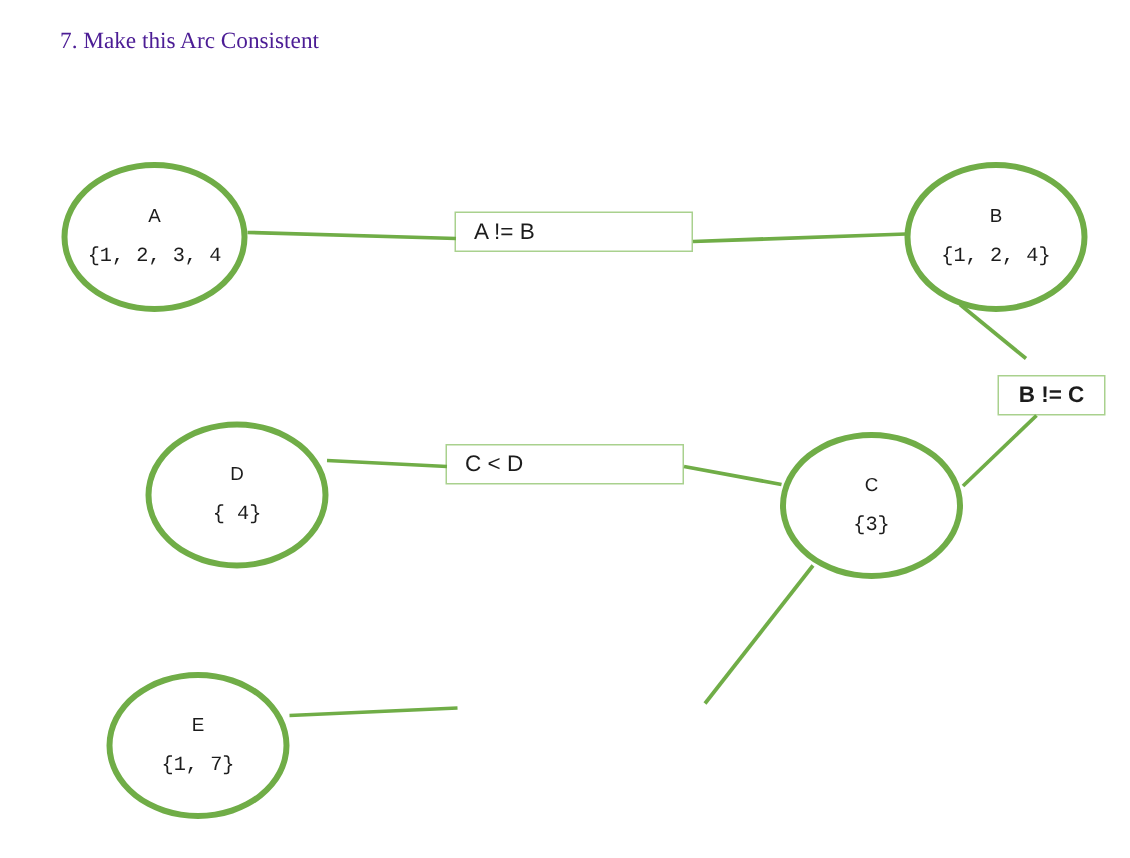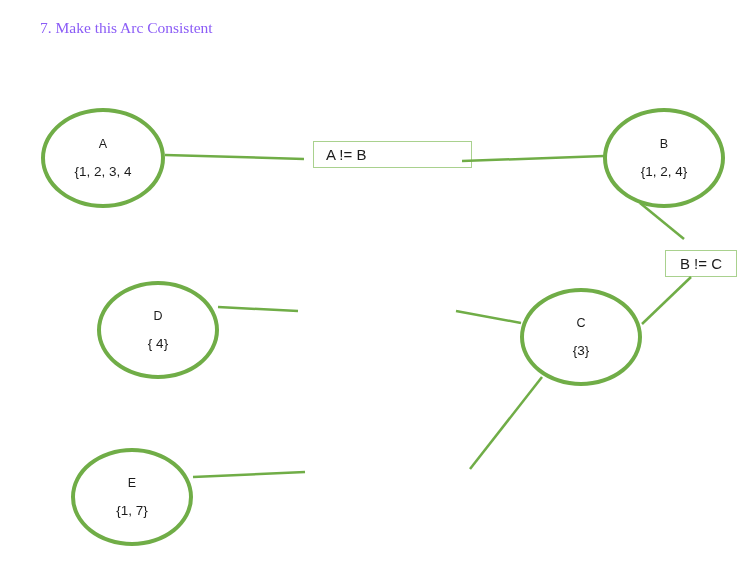--- a/index.html
+++ b/index.html
@@ -9,40 +9,40 @@
     --text:#1c1c1c;
     --bg:#ffffff;
   }
   html,body{margin:0;padding:0;background:var(--bg);}
   .canvas{
     position:relative;width:753px;height:572px;background:var(--bg);
     overflow:hidden;font-family:"Liberation Sans",sans-serif;color:var(--text);
   }
   .title{
     position:absolute;left:40px;top:19px;
-    font-family:"Liberation Serif",serif;font-size:15.5px;color:#8b5cf6;
+    font-family:"Liberation Serif",serif;font-size:15.5px;color:#4c1d95;
     white-space:nowrap;
   }
   .edges{position:absolute;left:0;top:0;z-index:3;pointer-events:none;}
   .edges line{stroke:var(--edge-stroke);stroke-width:2.5;}
   .node{
     position:absolute;z-index:2;box-sizing:border-box;background:var(--bg);
     border:4px solid var(--node-stroke);border-radius:50%;
     display:flex;flex-direction:column;align-items:center;justify-content:center;
     gap:14px;text-align:center;
   }
   .node-letter{font-size:12.5px;line-height:1;}
-  .node-domain{font-size:13.5px;line-height:1;white-space:nowrap;}
+  .node-domain{font-size:13.5px;line-height:1;white-space:nowrap;font-family:Liberation Mono, monospace;}
   .cbox{
     position:absolute;z-index:2;box-sizing:border-box;background:var(--bg);
     border:1.5px solid var(--box-border);
     display:flex;align-items:center;font-size:15px;white-space:nowrap;
   }
-  .cbox.pad{padding-left:12px;margin-left:10px;}
-  .cbox.center{justify-content:center;}
+  .cbox.pad{padding-left:12px;}
+  .cbox.center{justify-content:center;font-weight:bold;}
 </style>
 </head>
 <body>
 
 <div class="canvas">
 
   <div class="title">7. Make this Arc Consistent</div>
 
   <svg class="edges" width="753" height="572" viewBox="0 0 753 572">
     <line x1="165" y1="155" x2="304" y2="159"></line>
@@ -75,17 +75,18 @@
     <div class="node-domain">{3}</div>
   </div>
 
   <div class="node" style="left:71px;top:448px;width:122px;height:98px">
     <div class="node-letter">E</div>
     <div class="node-domain">{1, 7}</div>
   </div>
 
   <div class="cbox pad" style="left:303px;top:141px;width:159px;height:27px">A != B</div>
 
+  <div class="cbox pad" style="left:297px;top:296px;width:159px;height:27px">C &lt; D</div>
 
   <div class="cbox center" style="left:665px;top:250px;width:72px;height:27px">B != C</div>
 
 
 </div>
 
 </body></html>

